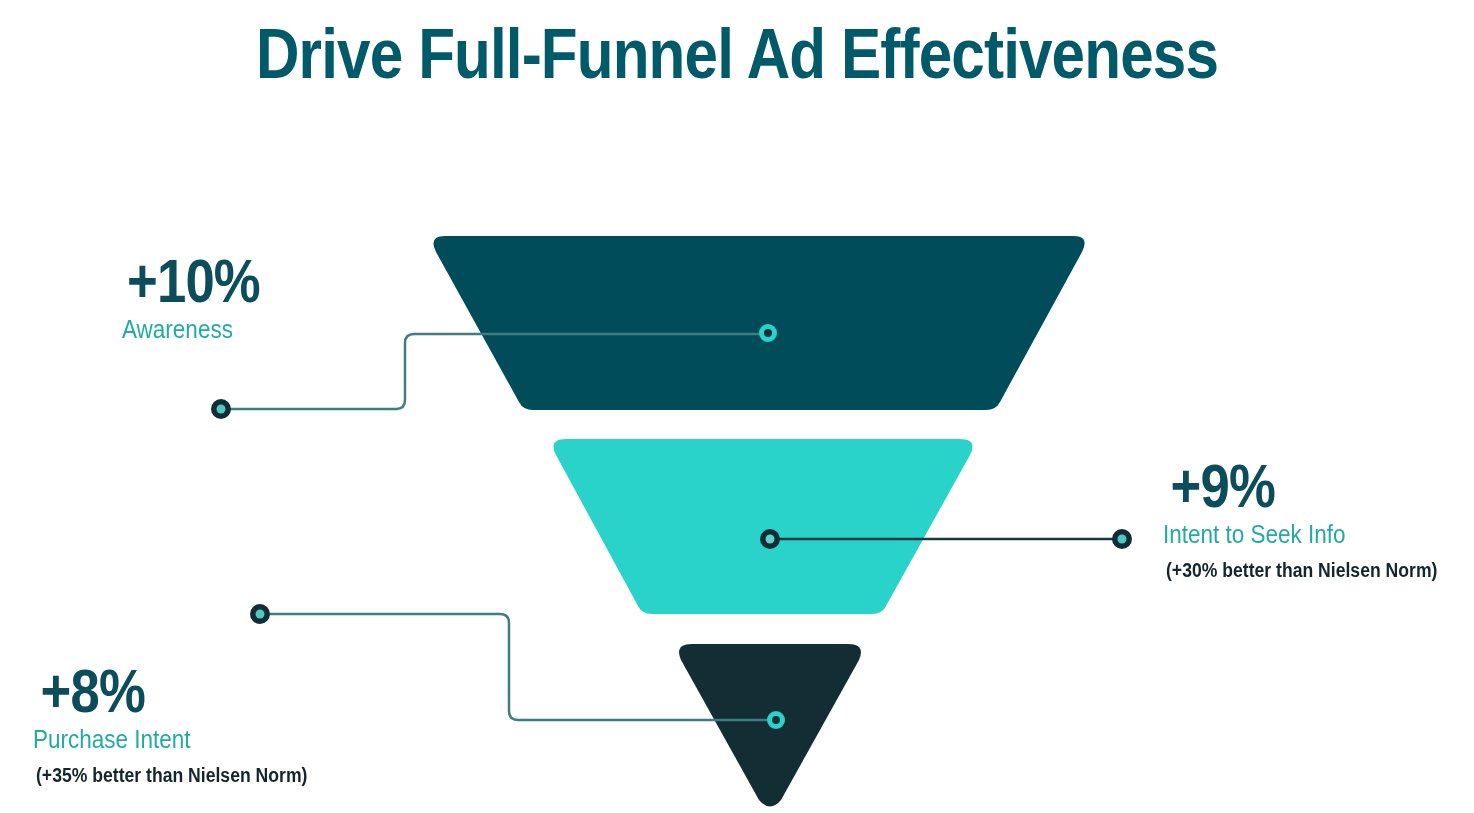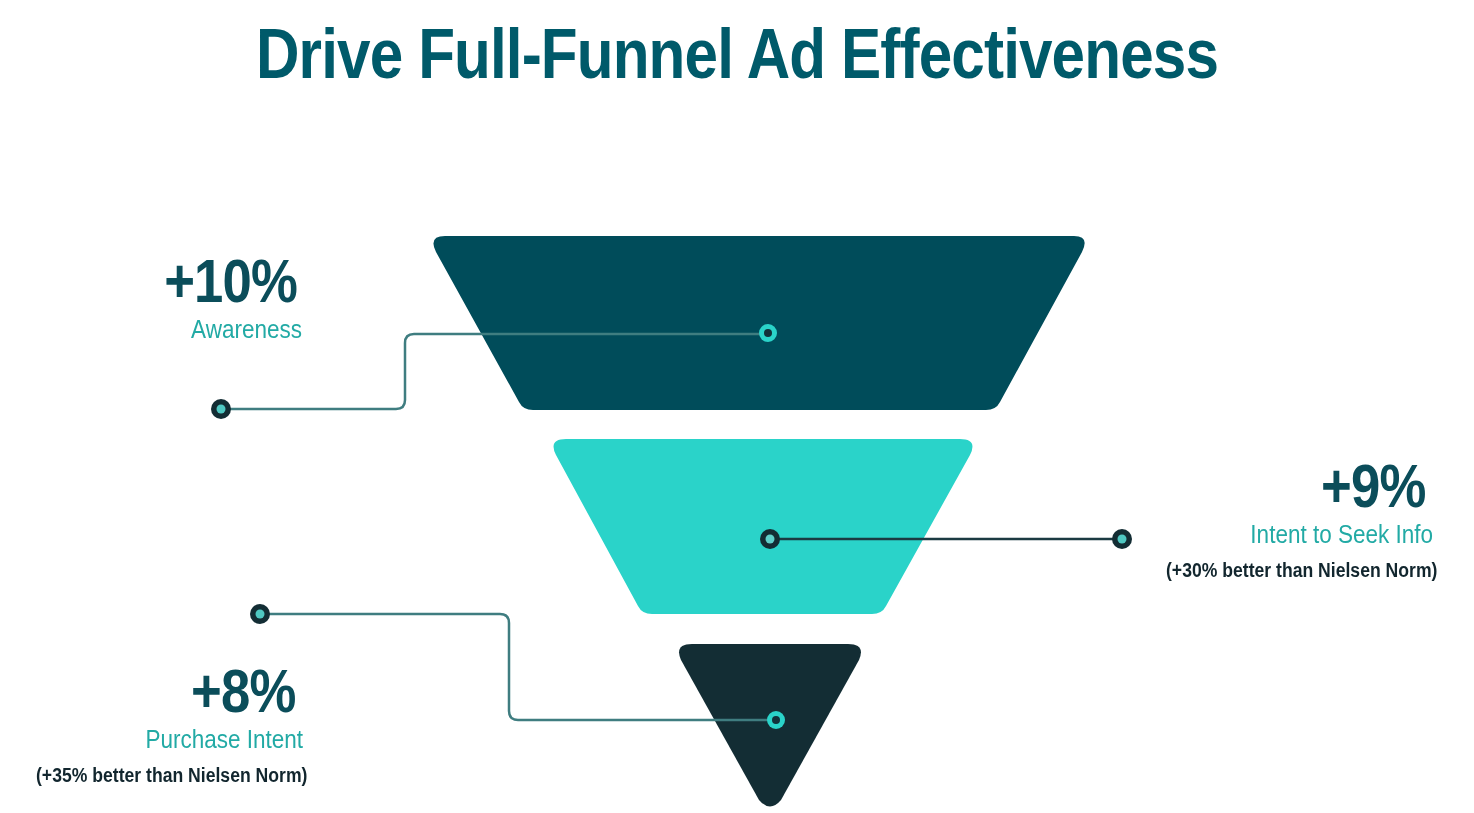--- a/index.html
+++ b/index.html
@@ -30,21 +30,21 @@
       margin: 0;
       line-height: 80px;
     }
     svg.diagram {
       position: absolute;
       left: 0;
       top: 0;
     }
     .stat {
       position: absolute;
-      text-align: right;
+      text-align: left;
     }
     .stat .value {
       font-family: "Liberation Sans", sans-serif;
       font-weight: bold;
       font-size: 62px;
       line-height: 62px;
       color: #0b4d5a;
       transform: scaleX(0.85);
       letter-spacing: -1px;
     }

